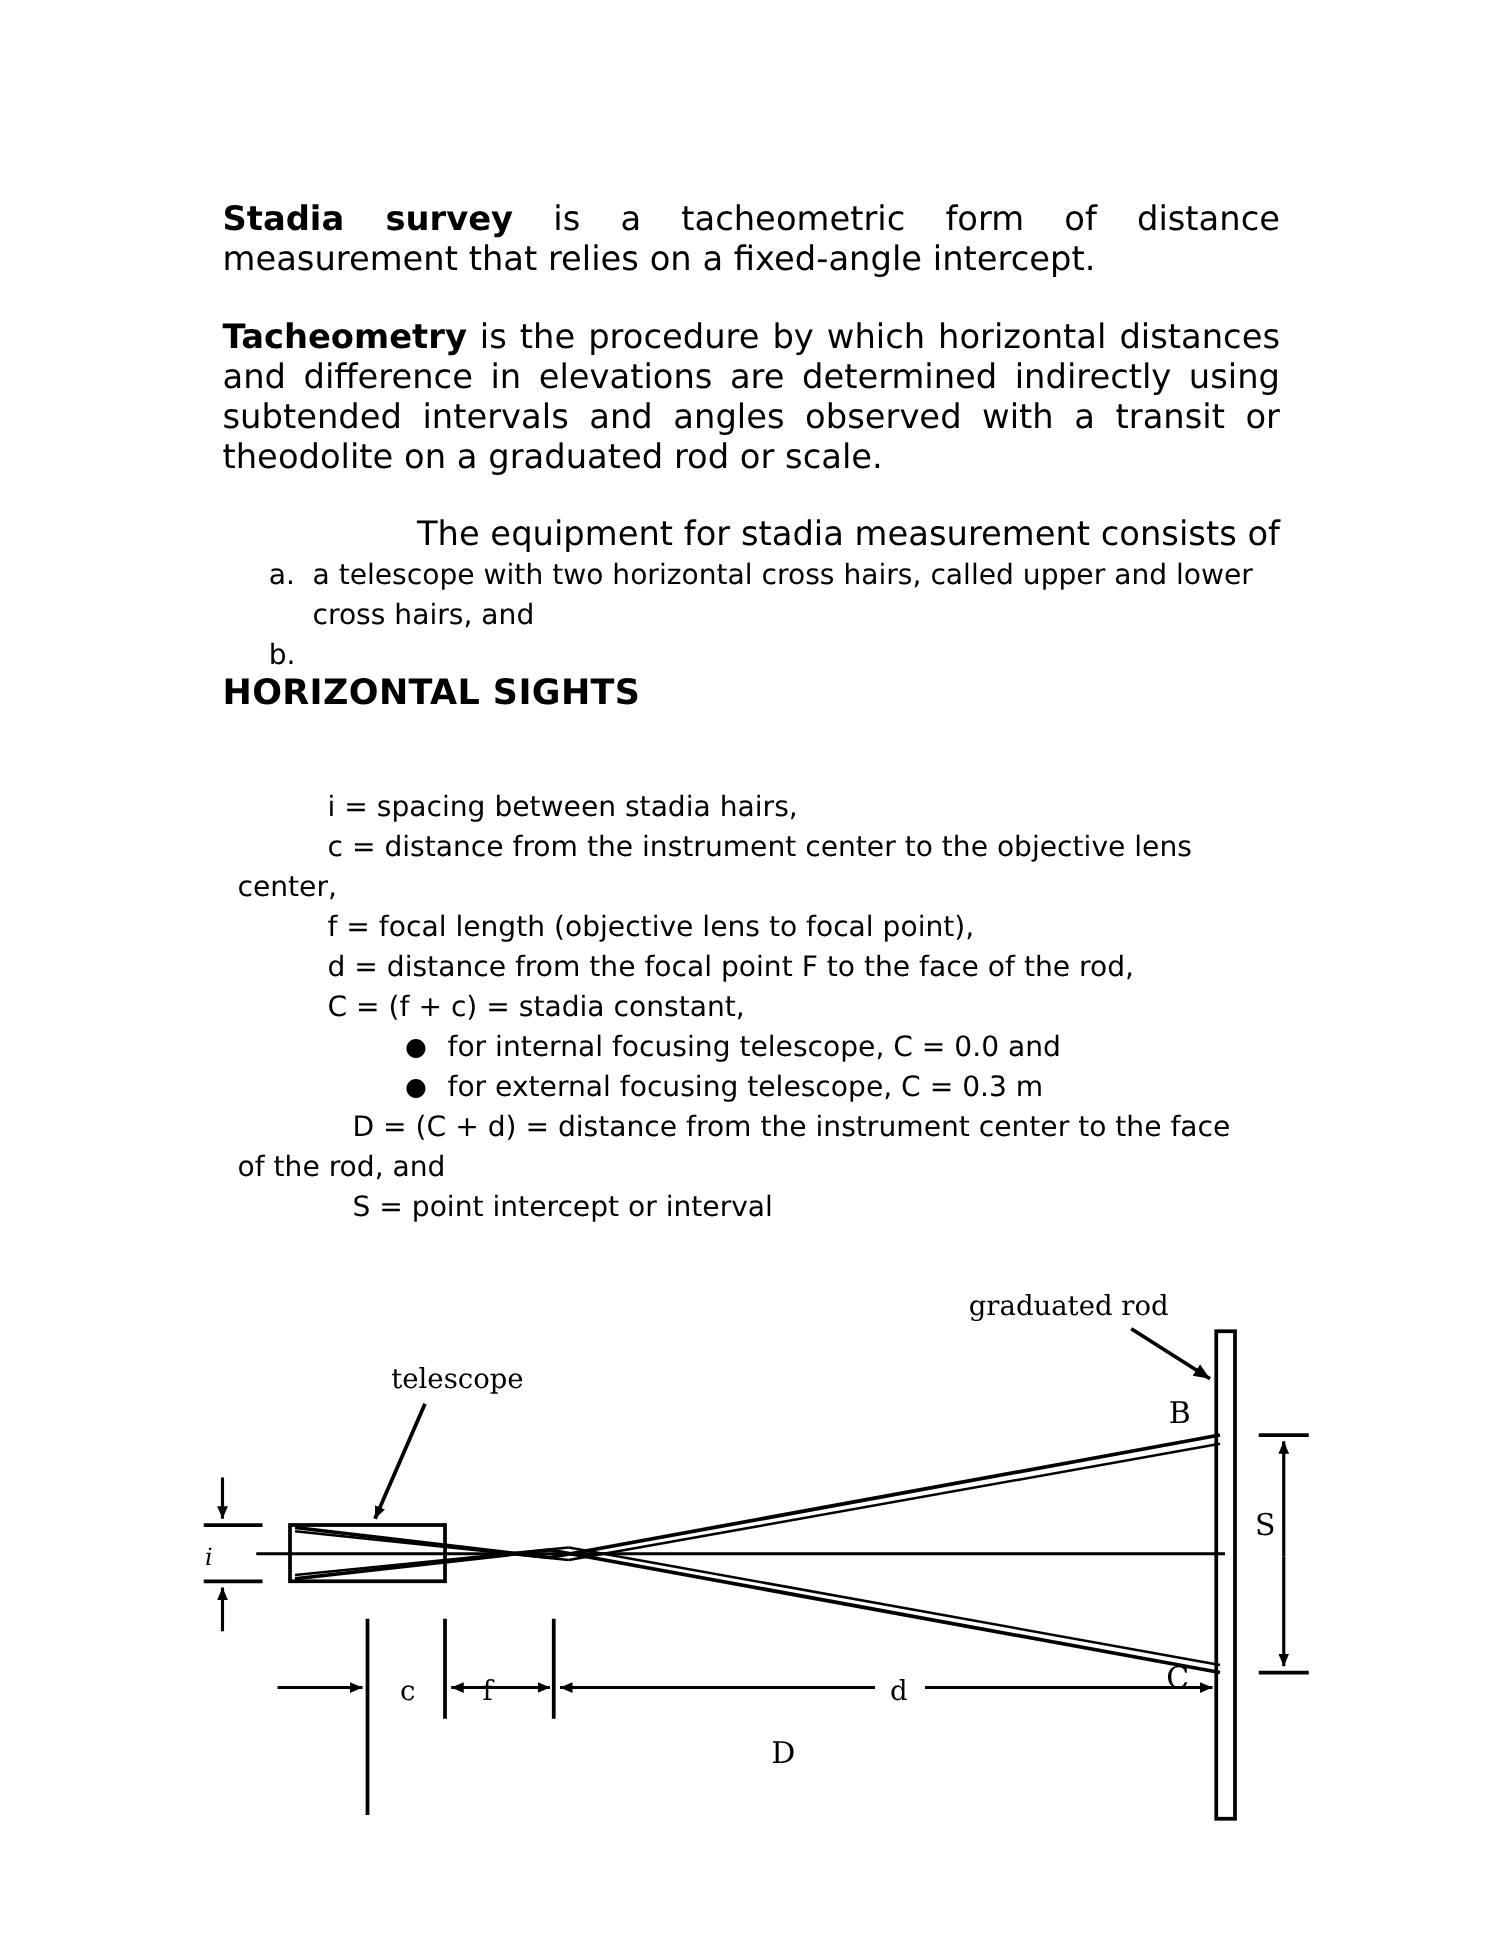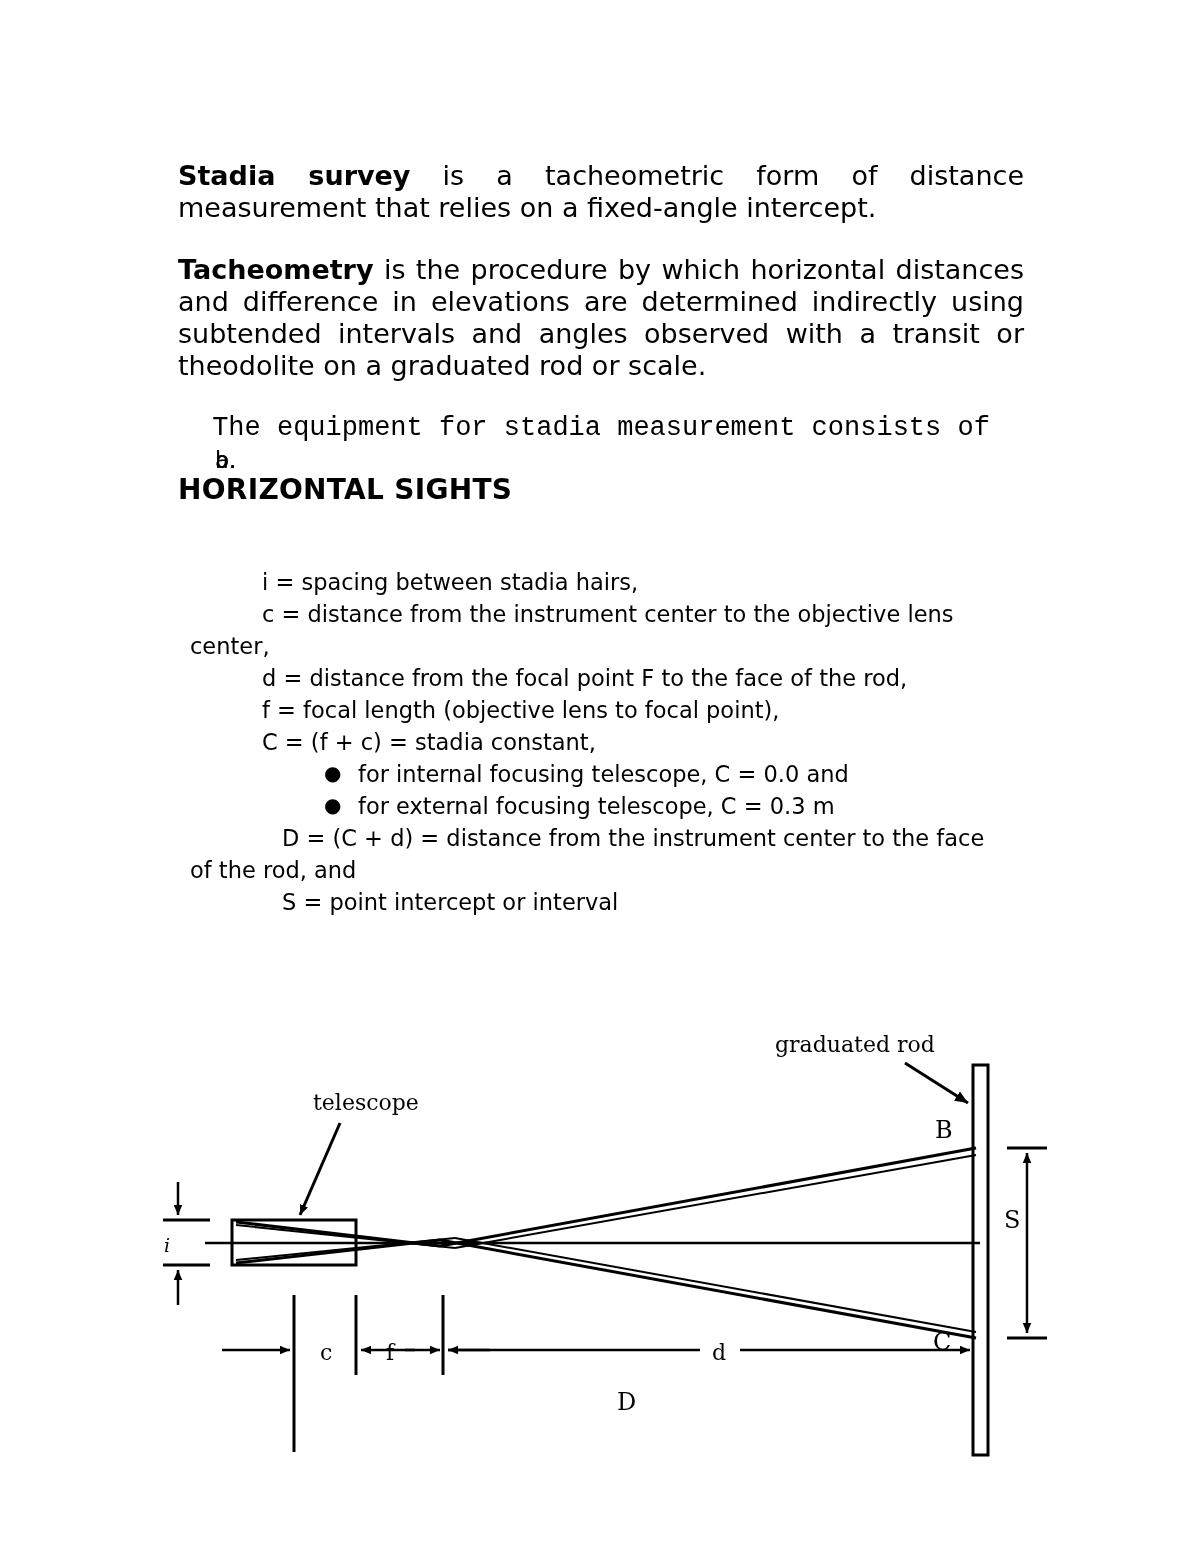--- a/index.html
+++ b/index.html
@@ -28,21 +28,21 @@
     top: 160px;
     width: 846px;
   }
   p.para {
     margin: 0 0 0 0;
     font-size: 27px;
     line-height: 32px;
     text-align: justify;
     text-justify: inter-word;
   }
-  p.para.nojust { text-align: center; font-family: Liberation Mono, monospace; }
+  p.para.nojust { text-align: right; }
   .gap-lg { height: 30px; }
   .gap-md { height: 30px; }
   b, .bold { font-weight: bold; }
   h2.heading {
     margin: 0;
     font-size: 28px;
     line-height: 32px;
     font-weight: bold;
     letter-spacing: 0.3px;
   }
@@ -110,39 +110,39 @@
 
     <div class="gap-lg"></div>
 
     <p class="para"><b>Tacheometry</b><span> is the procedure by which horizontal distances and difference in elevations are determined indirectly using subtended intervals and angles observed with a transit or theodolite on a graduated rod or scale.</span></p>
 
     <div class="gap-md"></div>
 
     <p class="para nojust">The equipment for stadia measurement consists of</p>
 
     <ol class="alpha">
-      <li><span class="marker">a.</span></li>
+      <li><span class="marker">a.</span><span>a telescope with two horizontal cross hairs, called upper and lower cross hairs, and</span></li>
       <li><span class="marker">b.</span></li>
     </ol>
 
     <div class="gap-md"></div>
 
     <h2 class="heading">HORIZONTAL SIGHTS</h2>
 
     <div class="gap-md"></div>
 
 
     <div class="gap-md"></div>
 
     <div class="notation">
       <div class="ind">i = spacing between stadia hairs,</div>
       <div class="ind">c = distance from the instrument center to the objective lens</div>
       <div class="flush">center,</div>
+      <div class="ind">f = focal length (objective lens to focal point),</div>
       <div class="ind">d = distance from the focal point F to the face of the rod,</div>
-      <div class="ind">f = focal length (objective lens to focal point),</div>
       <div class="ind">C = (f + c) = stadia constant,</div>
       <ul class="bullets">
         <li><span class="dot">●</span><span>for internal focusing telescope, C = 0.0 and</span></li>
         <li><span class="dot">●</span><span>for external focusing telescope, C = 0.3 m</span></li>
       </ul>
       <div class="ind2">D = (C + d) = distance from the instrument center to the face</div>
       <div class="flush">of the rod, and</div>
       <div class="ind2">S = point intercept or interval</div>
     </div>
 

